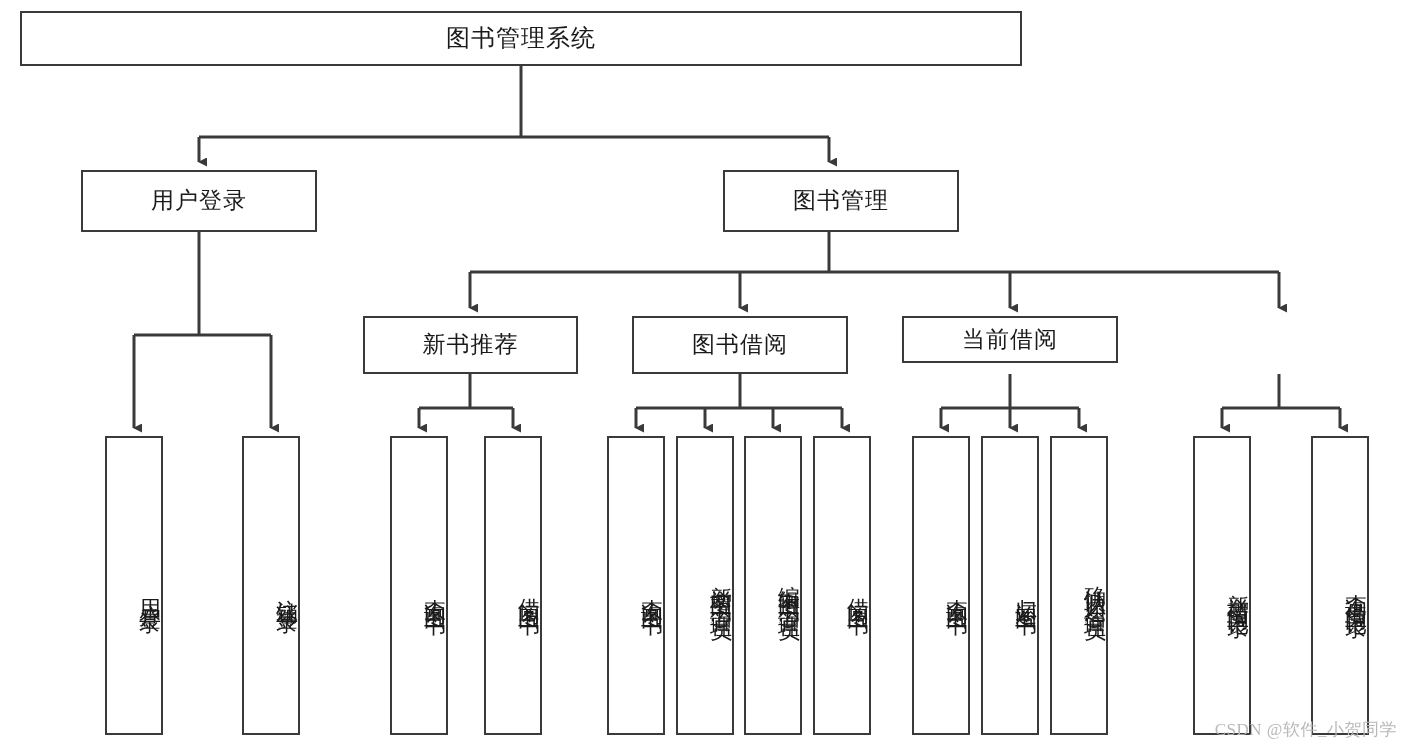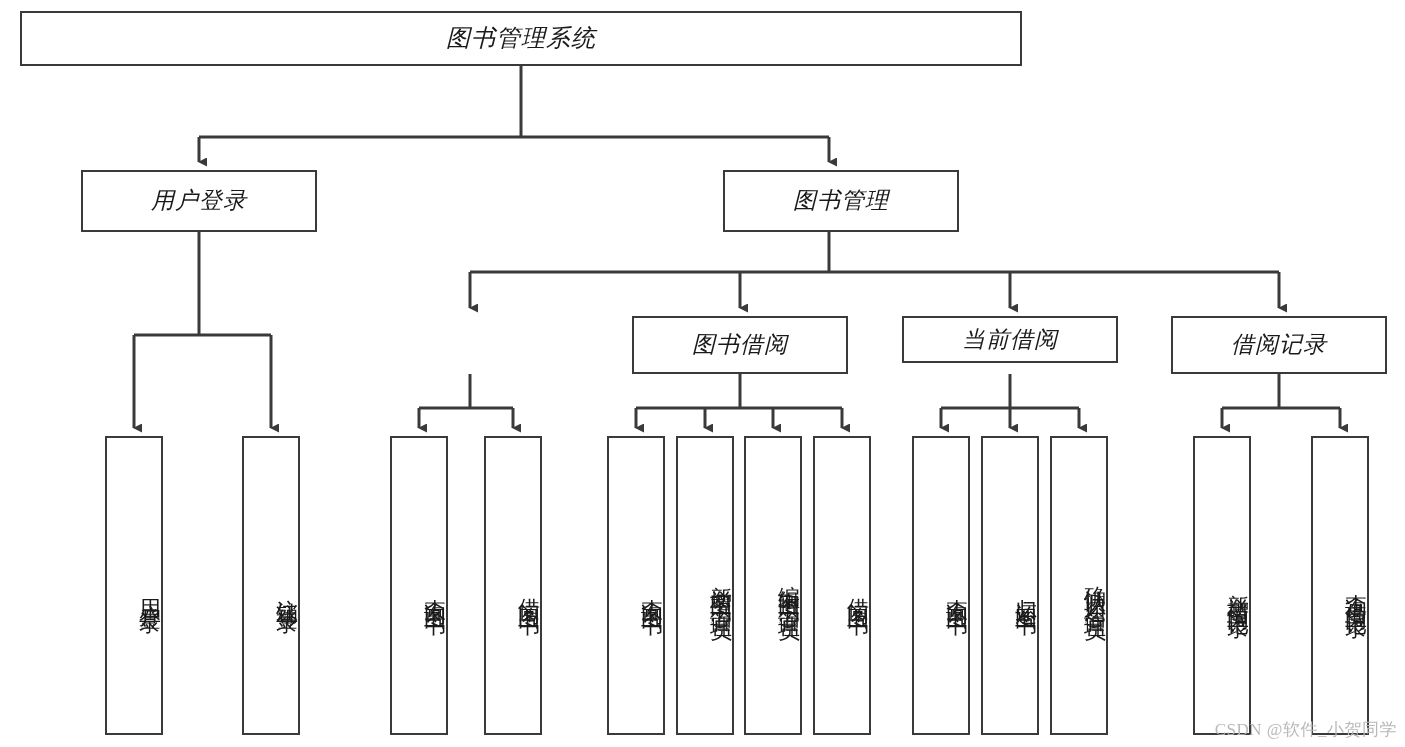--- a/index.html
+++ b/index.html
@@ -29,21 +29,20 @@
     background: #ffffff;
     display: flex;
     align-items: center;
     justify-content: center;
     color: #1a1a1a;
   }
   .node.h {
     font-size: 23px;
     letter-spacing: 1px;
     line-height: 1.1;
-    font-style: italic;
   }
   .node.root {
     font-size: 24px;
   }
   .node.leaf {
     writing-mode: vertical-rl;
     text-orientation: upright;
     align-items: flex-start;
     justify-content: center;
     font-size: 22px;
@@ -126,28 +125,28 @@
     <span>图书管理系统</span>
   </div>
 
   <div class="node h" style="left:81px; top:170px; width:236px; height:62px;">
     <span>用户登录</span>
   </div>
   <div class="node h" style="left:711px; top:170px; width:236px; height:62px;margin-left:12px;">
     <span>图书管理</span>
   </div>
 
+  <div class="node h" style="left:363px; top:316px; width:215px; height:58px;">
+    <span>新书推荐</span>
+  </div>
   <div class="node h" style="left:632px; top:316px; width:216px; height:58px;">
     <span>图书借阅</span>
   </div>
   <div class="node h" style="left:902px; top:316px; width:216px; height:47px;">
     <span>当前借阅</span>
-  </div>
-  <div class="node h" style="left:1171px; top:316px; width:216px; height:58px;">
-    <span>借阅记录</span>
   </div>
 
   <div class="node leaf" style="left:105px; top:436px; width:58px; height:299px;">
     <span>用户登录</span>
   </div>
   <div class="node leaf" style="left:242px; top:436px; width:58px; height:299px;">
     <span>注销登录</span>
   </div>
 
   <div class="node leaf" style="left:390px; top:436px; width:58px; height:299px;">

